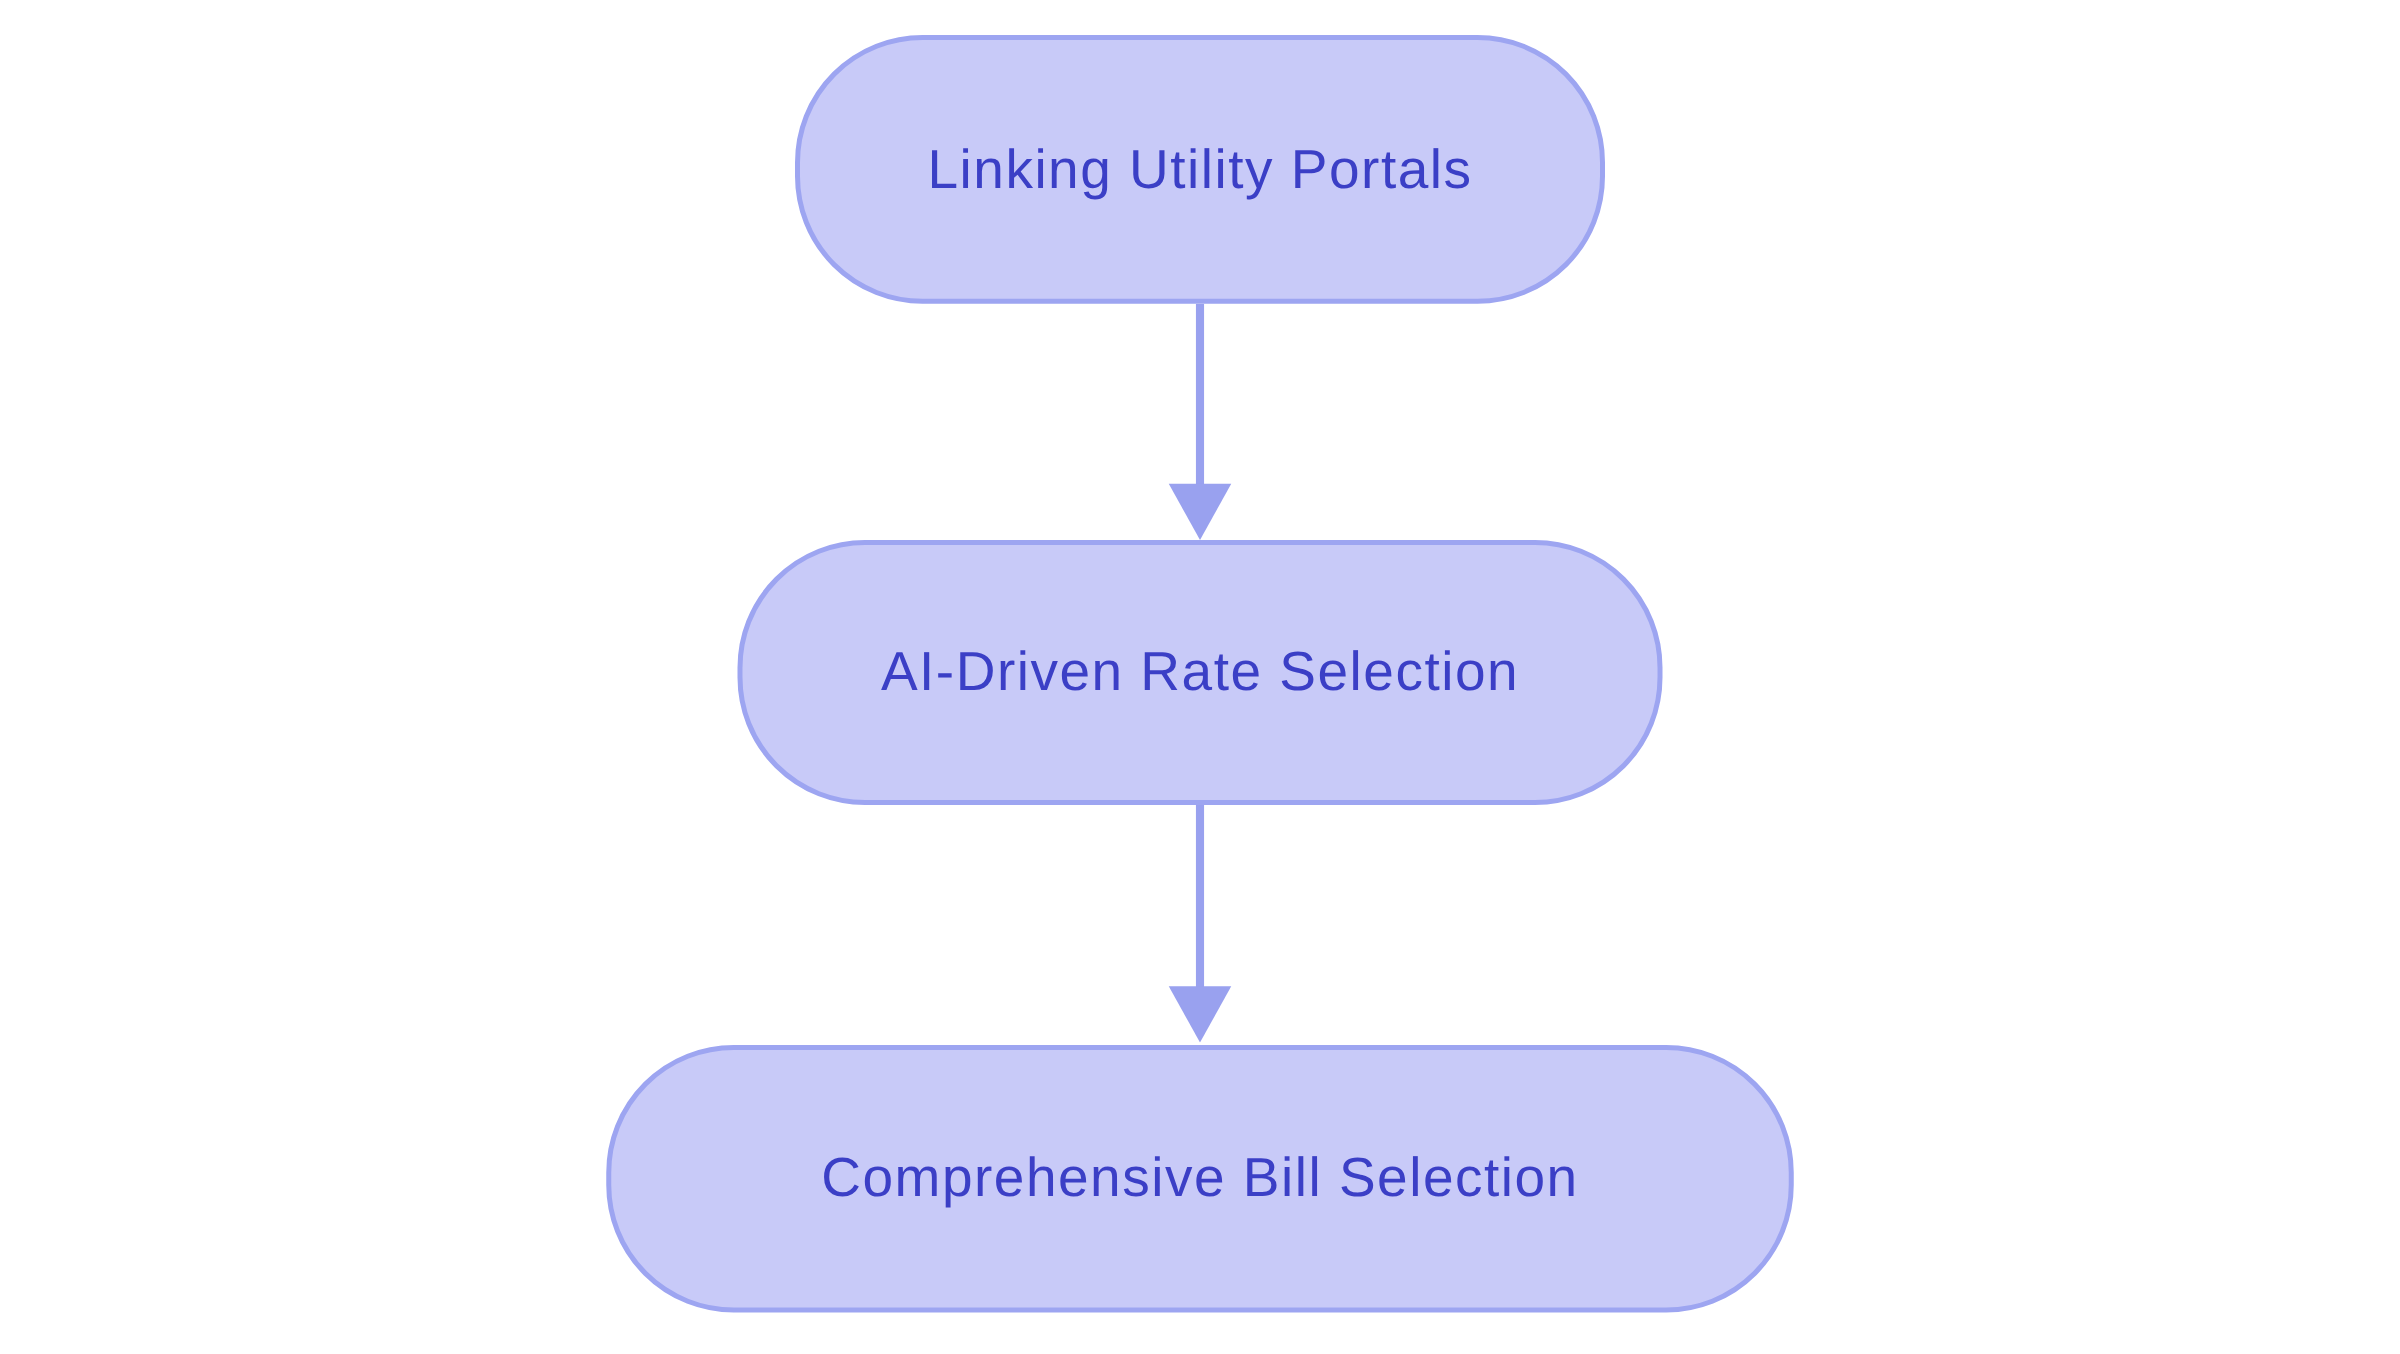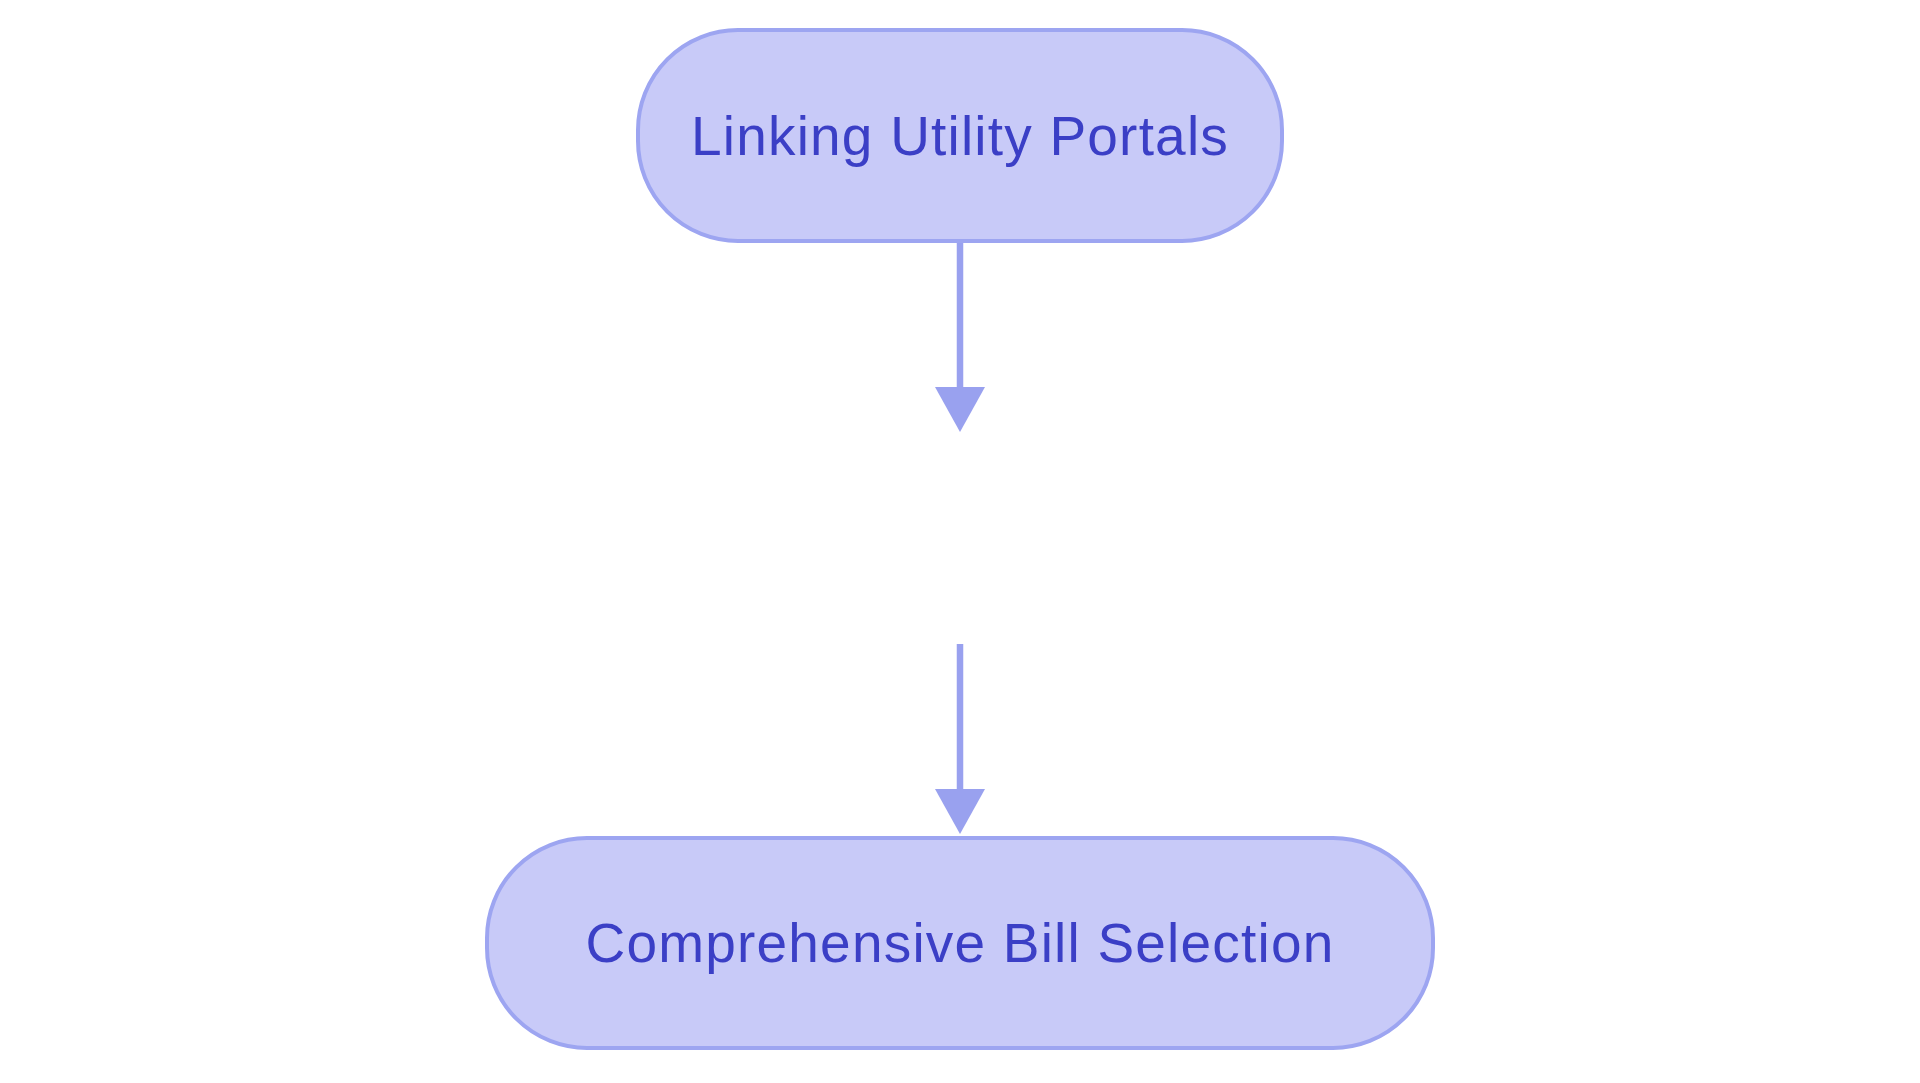--- a/index.html
+++ b/index.html
@@ -24,21 +24,21 @@
   }
   .node {
     position: absolute;
     display: flex;
     align-items: center;
     justify-content: center;
     background: var(--node-fill);
     border: 4px solid var(--node-border);
     border-radius: 102px;
     color: var(--node-text);
-    font-size: 55px;
+    font-size: 44px;
     font-weight: 400;
     letter-spacing: 1.2px;
     text-align: center;
     white-space: nowrap;
   }
   #node-1 { left: 636px; top:  28px; width: 648px; height: 215px; }
   #node-2 { left: 590px; top: 432px; width: 740px; height: 212px; }
   #node-3 { left: 485px; top: 836px; width: 950px; height: 214px; }
   .arrow {
     position: absolute;
@@ -57,20 +57,23 @@
 
   <div class="node" id="node-1">
     <span>Linking Utility Portals</span>
   </div>
 
   <svg class="arrow" id="arrow-1" viewBox="0 0 52 189" aria-hidden="true">
     <line x1="26" y1="0" x2="26" y2="148"></line>
     <path d="M1,144 L51,144 L26,189 Z"></path>
   </svg>
 
+  <div class="node" id="node-2">
+    <span>AI-Driven Rate Selection</span>
+  </div>
 
   <svg class="arrow" id="arrow-2" viewBox="0 0 52 190" aria-hidden="true">
     <line x1="26" y1="0" x2="26" y2="149"></line>
     <path d="M1,145 L51,145 L26,190 Z"></path>
   </svg>
 
   <div class="node" id="node-3">
     <span>Comprehensive Bill Selection</span>
   </div>
 

